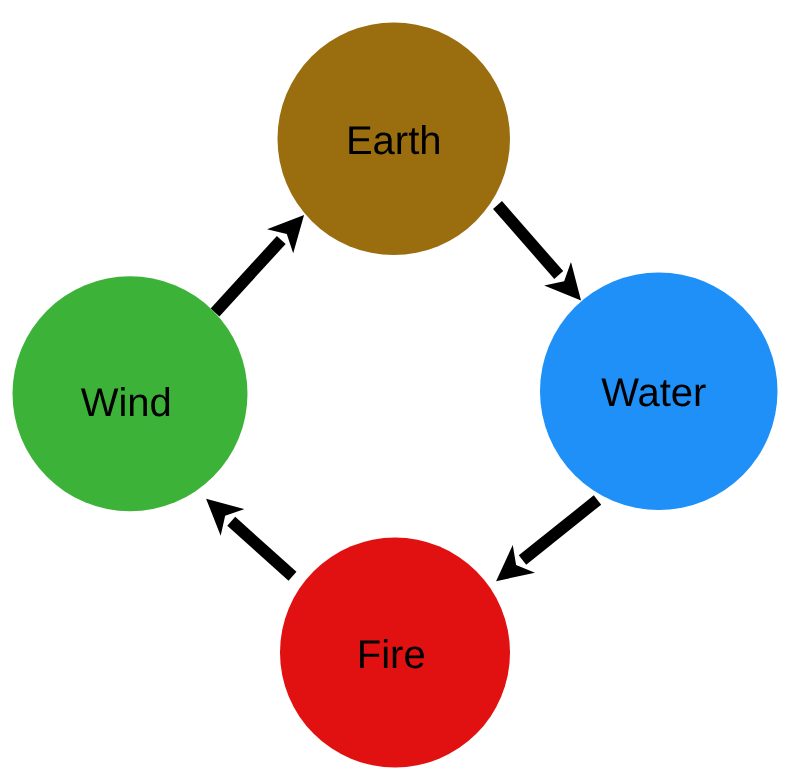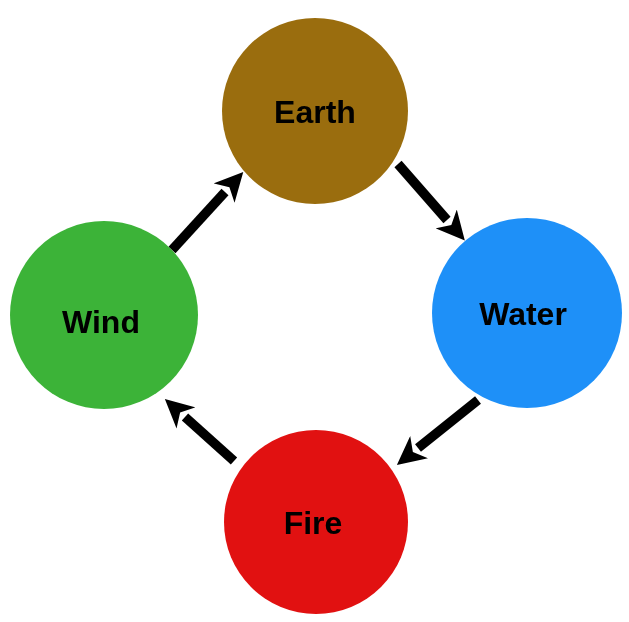--- a/index.html
+++ b/index.html
@@ -8,21 +8,20 @@
     background: #ffffff;
     width: 629px;
     height: 622px;
     overflow: hidden;
     font-family: "Liberation Sans", sans-serif;
   }
   .diagram-stage {
     position: relative;
     width: 629px;
     height: 622px;
-    font-weight: bold;
   }
   .edge {
     stroke: #000000;
     stroke-width: 9.5;
     fill: none;
   }
   .node-label {
     font-family: "Liberation Sans", sans-serif;
     font-size: 32px;
     fill: #000000;

